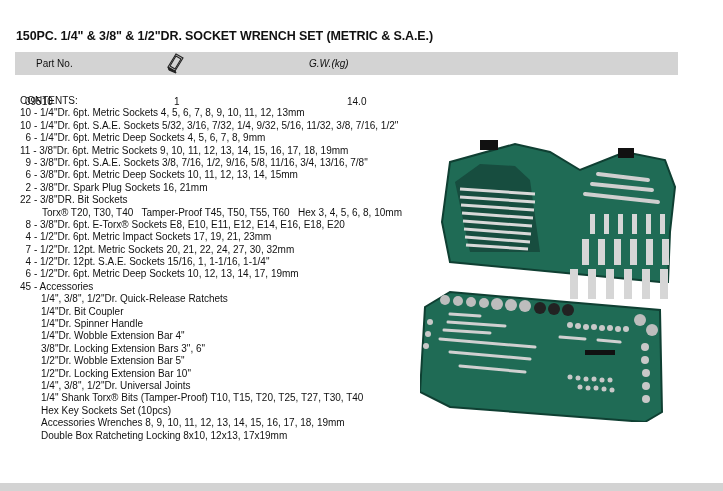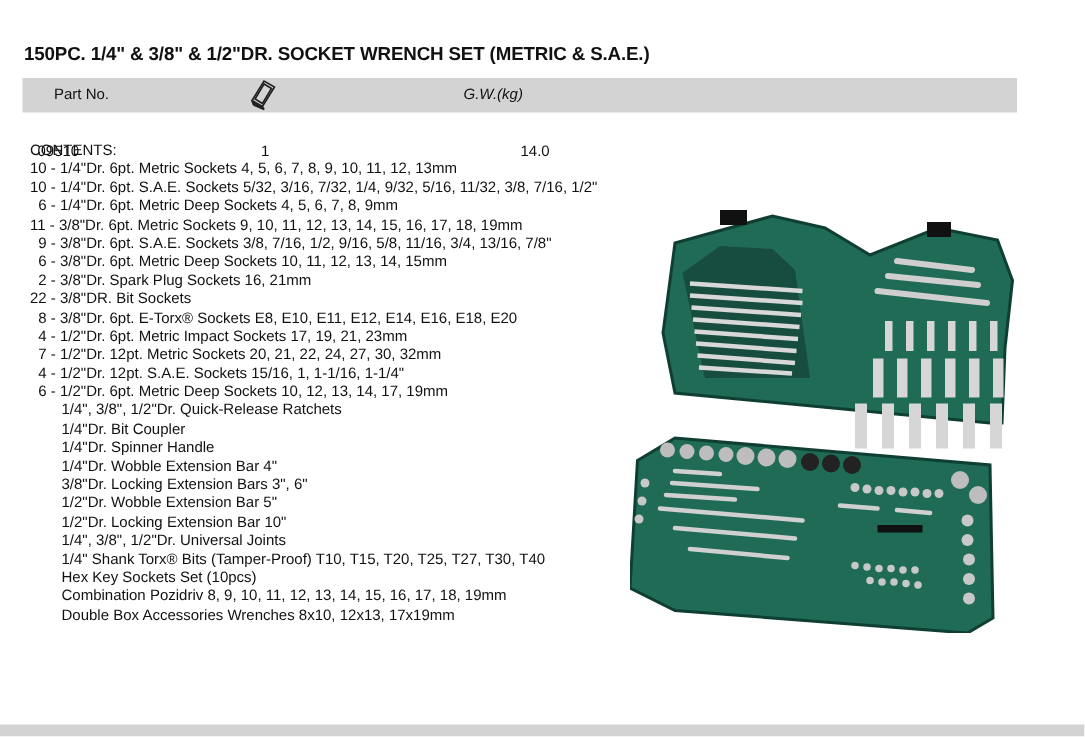--- a/index.html
+++ b/index.html
@@ -61,37 +61,39 @@
 <div class="contents">
   <div class="row">CONTENTS:</div>
   <div class="row">10 - 1/4"Dr. 6pt. Metric Sockets 4, 5, 6, 7, 8, 9, 10, 11, 12, 13mm</div>
   <div class="row">10 - 1/4"Dr. 6pt. S.A.E. Sockets 5/32, 3/16, 7/32, 1/4, 9/32, 5/16, 11/32, 3/8, 7/16, 1/2"</div>
   <div class="row">  6 - 1/4"Dr. 6pt. Metric Deep Sockets 4, 5, 6, 7, 8, 9mm</div>
   <div class="row">11 - 3/8"Dr. 6pt. Metric Sockets 9, 10, 11, 12, 13, 14, 15, 16, 17, 18, 19mm</div>
   <div class="row">  9 - 3/8"Dr. 6pt. S.A.E. Sockets 3/8, 7/16, 1/2, 9/16, 5/8, 11/16, 3/4, 13/16, 7/8"</div>
   <div class="row">  6 - 3/8"Dr. 6pt. Metric Deep Sockets 10, 11, 12, 13, 14, 15mm</div>
   <div class="row">  2 - 3/8"Dr. Spark Plug Sockets 16, 21mm</div>
   <div class="row">22 - 3/8"DR. Bit Sockets</div>
+  <div class="row sub">Torx® T20, T30, T40   Tamper-Proof T45, T50, T55, T60   Hex 3, 4, 5, 6, 8, 10mm</div>
   <div class="row">  8 - 3/8"Dr. 6pt. E-Torx® Sockets E8, E10, E11, E12, E14, E16, E18, E20</div>
   <div class="row">  4 - 1/2"Dr. 6pt. Metric Impact Sockets 17, 19, 21, 23mm</div>
   <div class="row">  7 - 1/2"Dr. 12pt. Metric Sockets 20, 21, 22, 24, 27, 30, 32mm</div>
   <div class="row">  4 - 1/2"Dr. 12pt. S.A.E. Sockets 15/16, 1, 1-1/16, 1-1/4"</div>
   <div class="row">  6 - 1/2"Dr. 6pt. Metric Deep Sockets 10, 12, 13, 14, 17, 19mm</div>
+  <div class="row">45 - Accessories</div>
   <div class="row sub2">1/4", 3/8", 1/2"Dr. Quick-Release Ratchets</div>
   <div class="row sub2">1/4"Dr. Bit Coupler</div>
   <div class="row sub2">1/4"Dr. Spinner Handle</div>
   <div class="row sub2">1/4"Dr. Wobble Extension Bar 4"</div>
   <div class="row sub2">3/8"Dr. Locking Extension Bars 3", 6"</div>
   <div class="row sub2">1/2"Dr. Wobble Extension Bar 5"</div>
   <div class="row sub2">1/2"Dr. Locking Extension Bar 10"</div>
   <div class="row sub2">1/4", 3/8", 1/2"Dr. Universal Joints</div>
   <div class="row sub2">1/4" Shank Torx® Bits (Tamper-Proof) T10, T15, T20, T25, T27, T30, T40</div>
   <div class="row sub2">Hex Key Sockets Set (10pcs)</div>
-  <div class="row sub2">Combination Pozidriv 8, 9, 10, 11, 12, 13, 14, 15, 16, 17, 18, 19mm</div>
-  <div class="row sub2">Double Box Accessories Wrenches 8x10, 12x13, 17x19mm</div>
+  <div class="row sub2">Accessories Wrenches 8, 9, 10, 11, 12, 13, 14, 15, 16, 17, 18, 19mm</div>
+  <div class="row sub2">Double Box Ratcheting Locking 8x10, 12x13, 17x19mm</div>
 </div>
 
 <svg class="product-image" viewBox="0 0 300 300">
 
   <path d="M30,40 L95,22 L130,30 L160,48 L205,30 L245,38 L255,65 L250,110 L248,160 L240,160 L30,140 L22,100 Z" fill="#1f6b55" stroke="#0f3f32" stroke-width="2"></path>
 
   <rect x="60" y="18" width="18" height="10" fill="#111"></rect>
   <rect x="198" y="26" width="16" height="10" fill="#111"></rect>
 
   <path d="M35,60 L60,42 L95,44 L110,58 L120,130 L50,130 Z" fill="#174d3f"></path>

